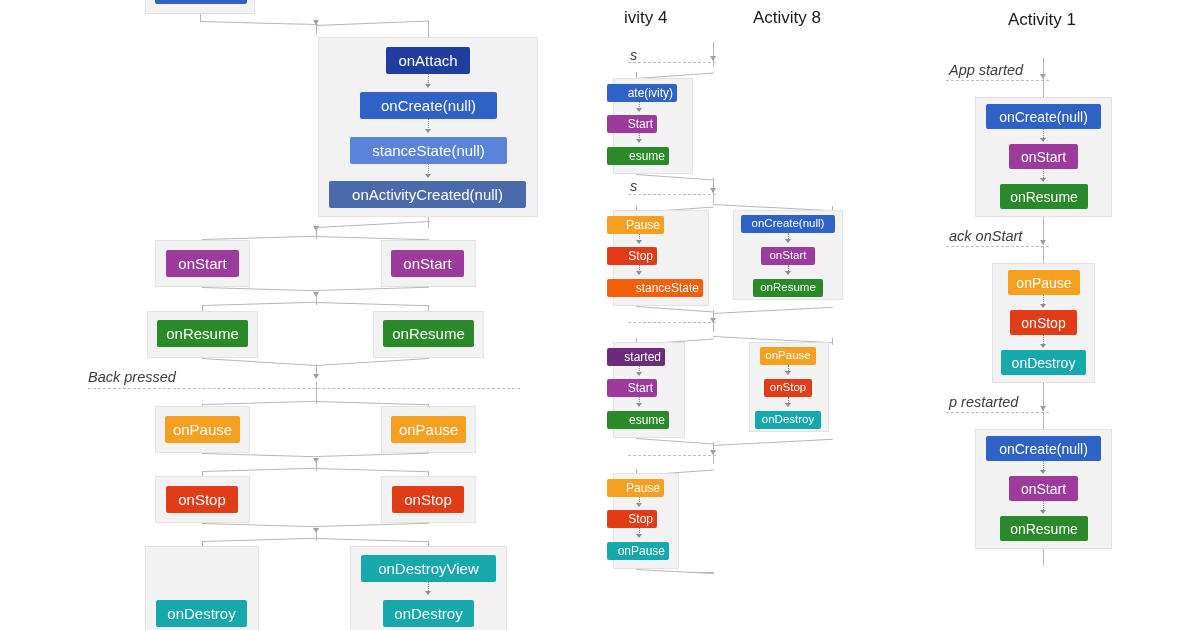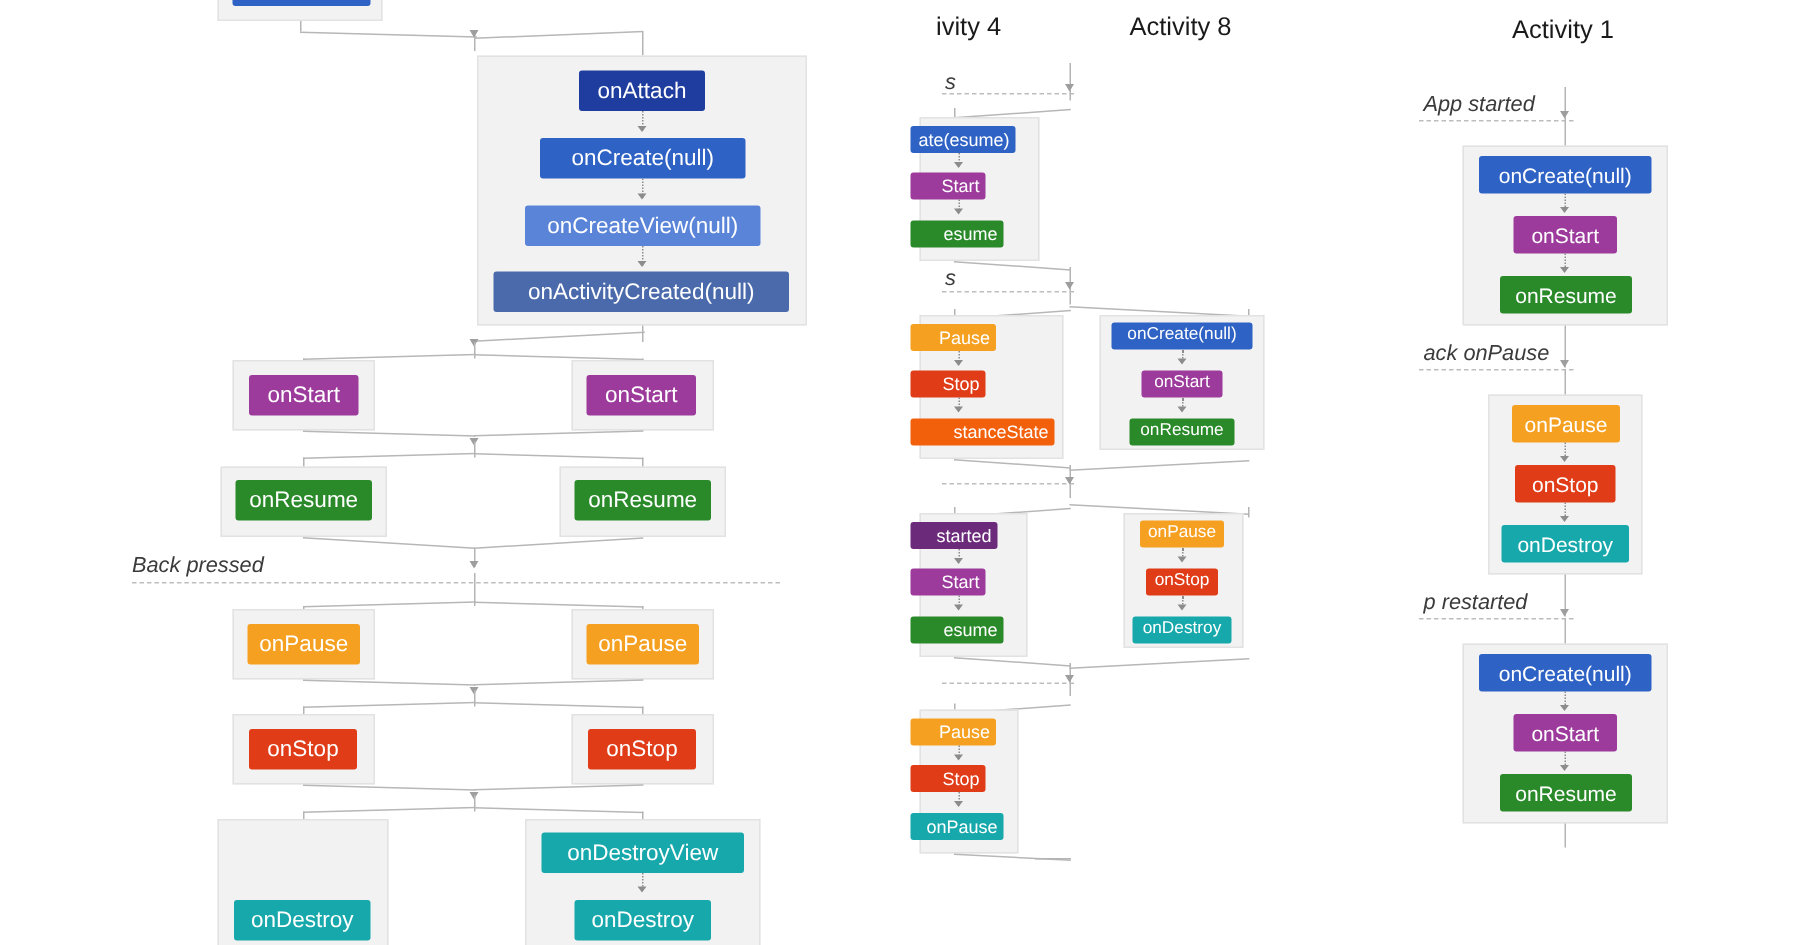--- a/index.html
+++ b/index.html
@@ -90,21 +90,21 @@
     <div class="group" style="left:318px; top:37px; width:220px; height:180px;"></div>
 
     <div class="node" style="left:386px; top:47px; width:84px; height:27px; background:#1f3d9e;">onAttach</div>
     <div class="minitick" style="left:428px; top:74px; height:13px;"></div>
     <div class="minihead" style="left:425px; top:84px;"></div>
 
     <div class="node" style="left:360px; top:92px; width:137px; height:27px; background:#2e62c4;">onCreate(null)</div>
     <div class="minitick" style="left:428px; top:119px; height:13px;"></div>
     <div class="minihead" style="left:425px; top:129px;"></div>
 
-    <div class="node" style="left:350px; top:137px; width:157px; height:27px; background:#5a84d8;">onCreateView(null)</div>
+    <div class="node" style="left:350px; top:137px; width:157px; height:27px; background:#5a84d8;">stanceState(null)</div>
     <div class="minitick" style="left:428px; top:164px; height:13px;"></div>
     <div class="minihead" style="left:425px; top:174px;"></div>
 
     <div class="node" style="left:329px; top:181px; width:197px; height:27px; background:#4a6aab;">onActivityCreated(null)</div>
 
     <div class="diag" style="left:316px; top:227px; width:114px; transform:rotate(-3deg);"></div>
     <div class="vline" style="left:428px; top:217px; height:11px;"></div>
     <div class="arrowhead" style="left:313px; top:226px;"></div>
     <div class="vline" style="left:316px; top:228px; height:11px;"></div>
     <div class="diag" style="left:202px; top:239px; width:115px; transform:rotate(-1.6deg);"></div>
@@ -193,21 +193,21 @@
     <div class="colhead" style="left:753px; top:8px;">Activity 8</div>
 
     <div class="evlabel" style="left:630px; top:47px;">s</div>
     <div class="dash" style="left:628px; top:62px; width:88px;"></div>
     <div class="vline" style="left:713px; top:42px; height:25px;"></div>
     <div class="arrowhead" style="left:710px; top:56px;"></div>
     <div class="diag" style="left:636px; top:78px; width:78px; transform:rotate(-4deg);"></div>
     <div class="vline" style="left:636px; top:72px; height:7px;"></div>
 
     <div class="group" style="left:613px; top:78px; width:80px; height:96px;"></div>
-    <div class="node" style="left:607px; top:84px; width:70px; height:18px; background:#2e62c4; font-size:12px; justify-content:flex-end; padding-right:4px;">ate(esume)</div>
+    <div class="node" style="left:607px; top:84px; width:70px; height:18px; background:#2e62c4; font-size:12px; justify-content:flex-end; padding-right:4px;">ate(ivity)</div>
     <div class="minitick" style="left:639px; top:102px; height:9px;"></div>
     <div class="minihead" style="left:636px; top:108px;"></div>
     <div class="node" style="left:607px; top:115px; width:50px; height:18px; background:#9c3b9c; font-size:12px; justify-content:flex-end; padding-right:4px;">Start</div>
     <div class="minitick" style="left:639px; top:133px; height:9px;"></div>
     <div class="minihead" style="left:636px; top:139px;"></div>
     <div class="node" style="left:607px; top:147px; width:62px; height:18px; background:#2a8a2a; font-size:12px; justify-content:flex-end; padding-right:4px;">esume</div>
 
     <div class="diag" style="left:636px; top:174px; width:78px; transform:rotate(4deg);"></div>
     <div class="vline" style="left:713px; top:178px; height:25px;"></div>
     <div class="evlabel" style="left:630px; top:178px;">s</div>
@@ -301,21 +301,21 @@
     <div class="group" style="left:975px; top:97px; width:137px; height:120px;"></div>
     <div class="node" style="left:986px; top:104px; width:115px; height:25px; background:#2e62c4; font-size:14px;">onCreate(null)</div>
     <div class="minitick" style="left:1043px; top:129px; height:11px;"></div>
     <div class="minihead" style="left:1040px; top:138px;"></div>
     <div class="node" style="left:1009px; top:144px; width:69px; height:25px; background:#9c3b9c; font-size:14px;">onStart</div>
     <div class="minitick" style="left:1043px; top:169px; height:11px;"></div>
     <div class="minihead" style="left:1040px; top:178px;"></div>
     <div class="node" style="left:1000px; top:184px; width:88px; height:25px; background:#2a8a2a; font-size:14px;">onResume</div>
 
     <div class="vline" style="left:1043px; top:217px; height:28px;"></div>
-    <div class="evlabel" style="left:949px; top:228px;">ack onPause</div>
+    <div class="evlabel" style="left:949px; top:228px;">ack onStart</div>
     <div class="dash" style="left:946px; top:246px; width:103px;"></div>
     <div class="arrowhead" style="left:1040px; top:240px;"></div>
     <div class="vline" style="left:1043px; top:246px; height:18px;"></div>
 
     <div class="group" style="left:992px; top:263px; width:103px; height:120px;"></div>
     <div class="node" style="left:1008px; top:270px; width:72px; height:25px; background:#f5a020; font-size:14px;">onPause</div>
     <div class="minitick" style="left:1043px; top:295px; height:11px;"></div>
     <div class="minihead" style="left:1040px; top:304px;"></div>
     <div class="node" style="left:1010px; top:310px; width:67px; height:25px; background:#e03c18; font-size:14px;">onStop</div>
     <div class="minitick" style="left:1043px; top:335px; height:11px;"></div>

